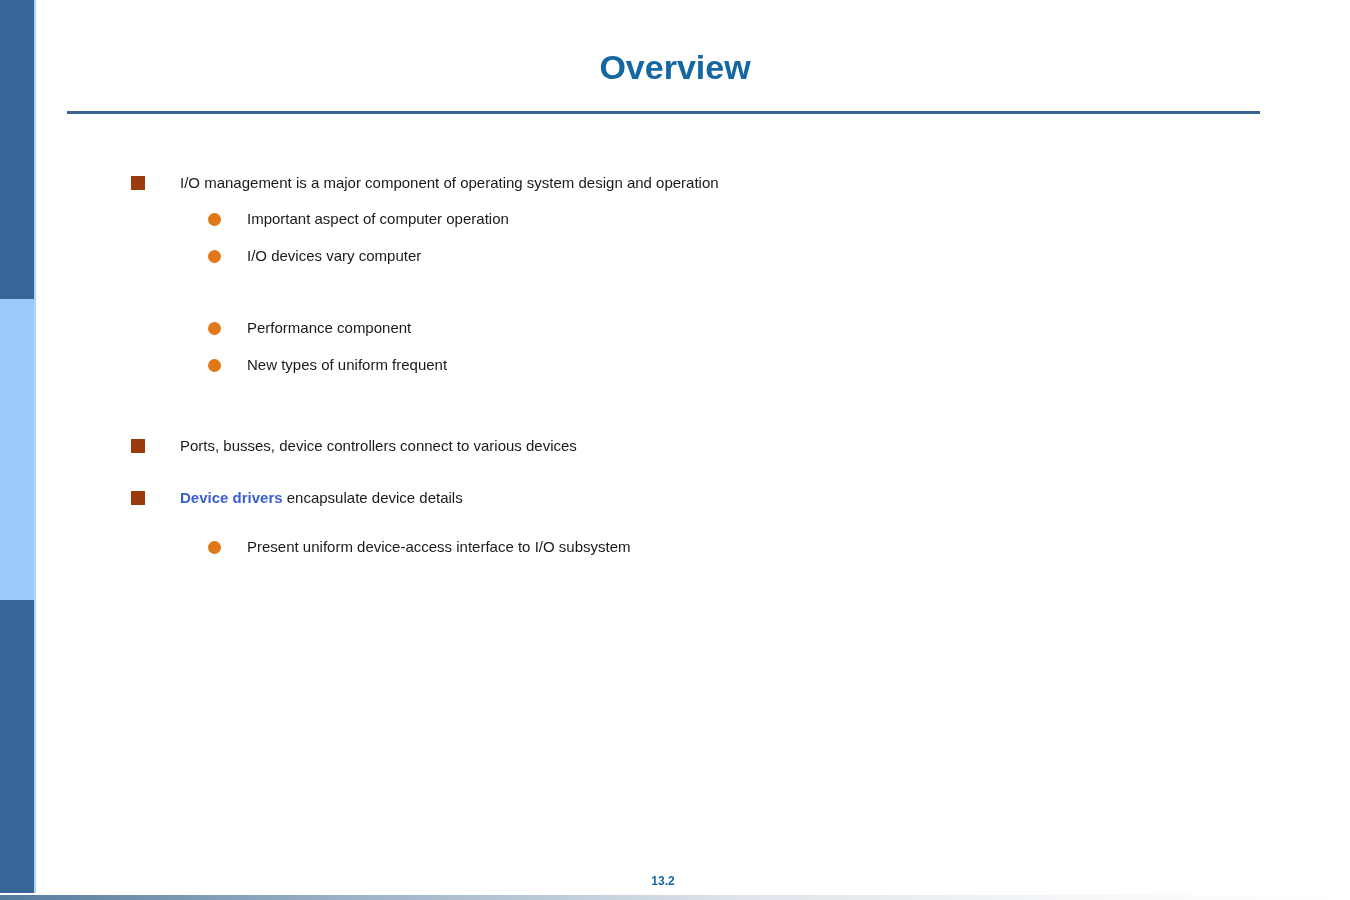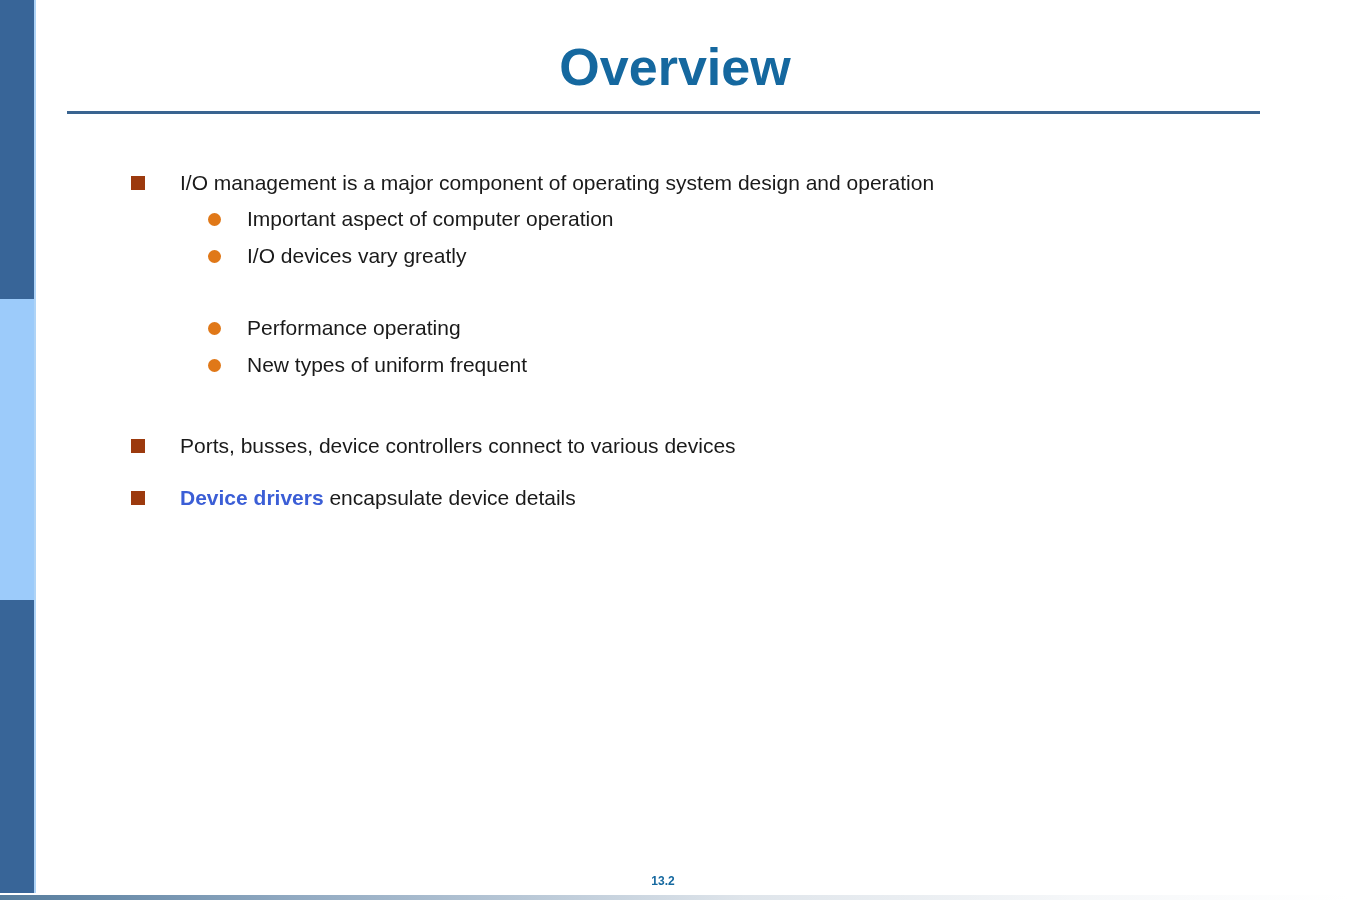--- a/index.html
+++ b/index.html
@@ -42,21 +42,21 @@
     position: absolute; left: 34px; top: 0;
     width: 2px; height: 893px;
     background: #AFD4F7;
   }
   
   .title {
     position: absolute;
     left: 36px; top: 36px;
     width: 1278px;
     text-align: center;
-    font-size: 52px;
+    font-size: 34px;
     font-weight: bold;
     color: #15689F;
     line-height: 62px;
     letter-spacing: 0px;
   }
   .title-rule {
     position: absolute;
     left: 67px; top: 111px;
     width: 1193px; height: 3px;
     background: #3A6490;
@@ -78,21 +78,21 @@
     margin-right: 35px;
   }
   .dot {
     width: 13px; height: 13px;
     border-radius: 50%;
     background: #E07818;
     flex: 0 0 13px;
     margin-right: 26px;
   }
   .txt {
-    font-size: 21px;
+    font-size: 15px;
     color: #1A1A1A;
     line-height: 30px;
   }
   .hl {
     color: #3B5ED6;
     font-weight: bold;
   }
   
   .page-number {
     position: absolute;
@@ -132,42 +132,46 @@
     <span class="txt">I/O management is a major component of operating system design and operation</span>
   </div>
 
   <div class="row l2" style="top:204px">
     <span class="dot"></span>
     <span class="txt">Important aspect of computer operation</span>
   </div>
 
   <div class="row l2" style="top:241px">
     <span class="dot"></span>
-    <span class="txt">I/O devices vary greatly</span>
+    <span class="txt">I/O devices vary computer</span>
   </div>
 
 
   <div class="row l2" style="top:313px">
     <span class="dot"></span>
-    <span class="txt">Performance operating</span>
+    <span class="txt">Performance component</span>
   </div>
 
   <div class="row l2" style="top:350px">
     <span class="dot"></span>
     <span class="txt">New types of uniform frequent</span>
   </div>
 
   <div class="row l1" style="top:431px">
     <span class="sq"></span>
     <span class="txt">Ports, busses, device controllers connect to various devices</span>
   </div>
 
   <div class="row l1" style="top:483px">
     <span class="sq"></span>
     <span class="txt"><span class="hl">Device drivers</span><span> encapsulate device details</span></span>
   </div>
 
+  <div class="row l2" style="top:532px">
+    <span class="dot"></span>
+    <span class="txt">Present uniform device-access interface to I/O subsystem</span>
+  </div>
 
   <div class="page-number">13.2</div>
 
   <div class="bottom-edge"></div>
 
 </div>
 
 </body></html>

